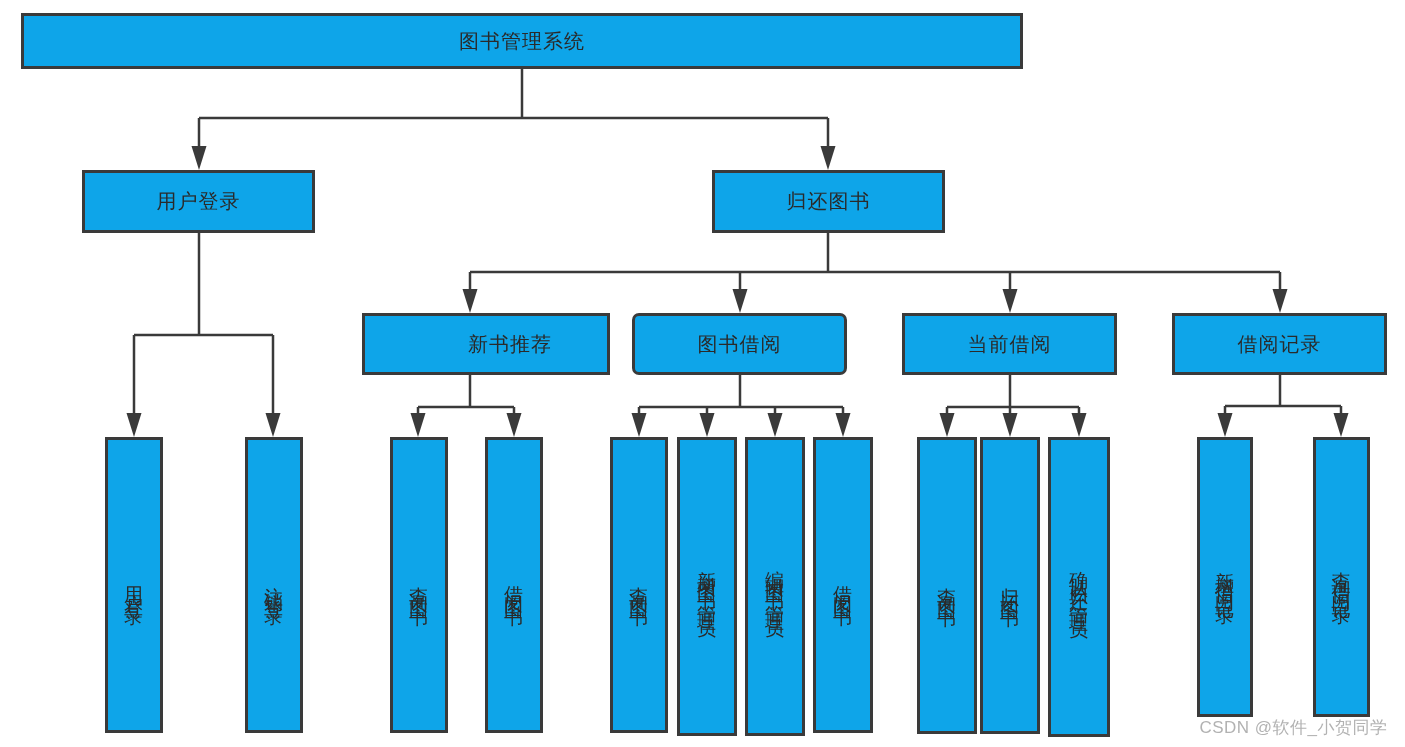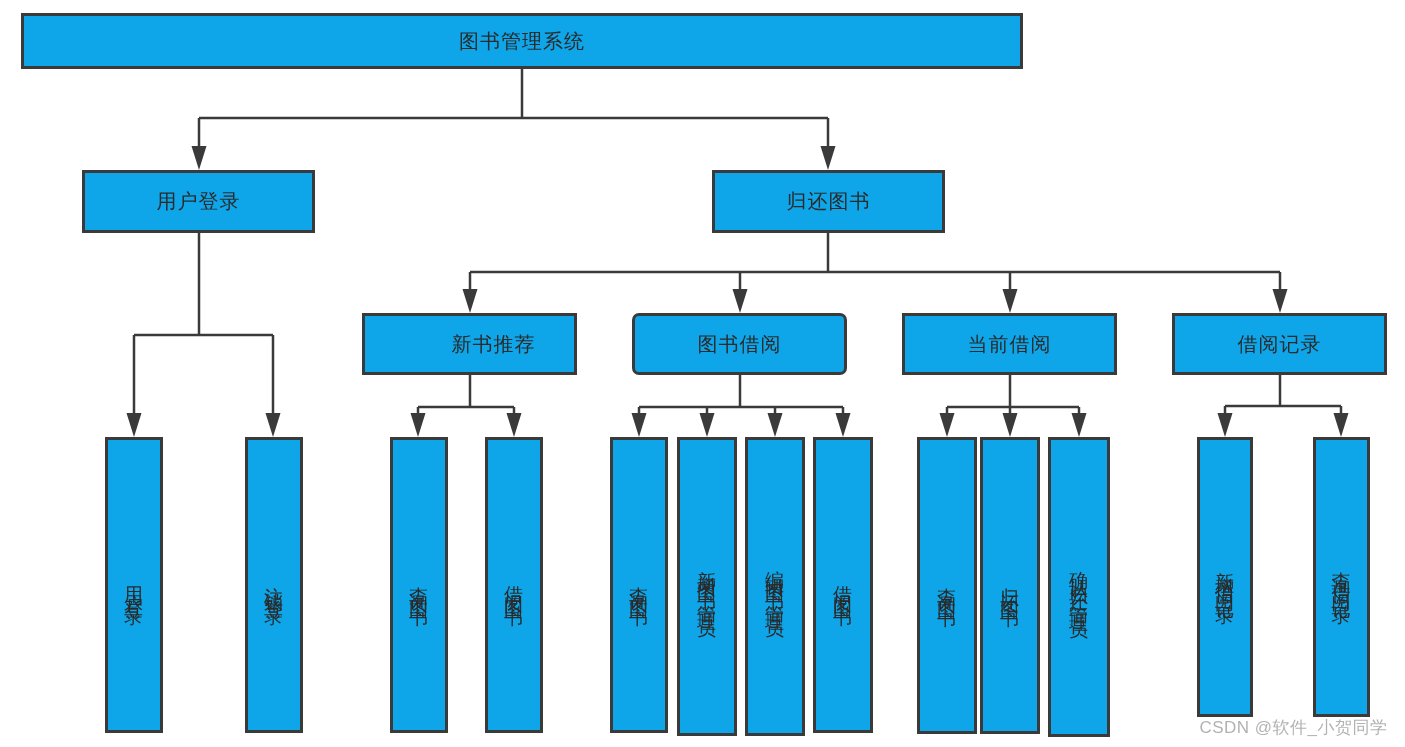--- a/index.html
+++ b/index.html
@@ -100,21 +100,21 @@
     <span>图书管理系统</span>
   </div>
 
   <div class="node h" style="left:82px; top:170px; width:233px; height:63px;">
     <span>用户登录</span>
   </div>
   <div class="node h" style="left:712px; top:170px; width:233px; height:63px;">
     <span>归还图书</span>
   </div>
 
-  <div class="node h" style="left:362px; top:313px; width:215px; height:62px;padding-left:48px;">
+  <div class="node h" style="left:362px; top:313px; width:248px; height:62px;padding-left:48px;">
     <span>新书推荐</span>
   </div>
   <div class="node h" style="left:632px; top:313px; width:215px; height:62px;border-radius:7px;">
     <span>图书借阅</span>
   </div>
   <div class="node h" style="left:1172px; top:313px; width:215px; height:62px;">
     <span>借阅记录</span>
   </div>
   <div class="node h" style="left:902px; top:313px; width:215px; height:62px;">
     <span>当前借阅</span>

